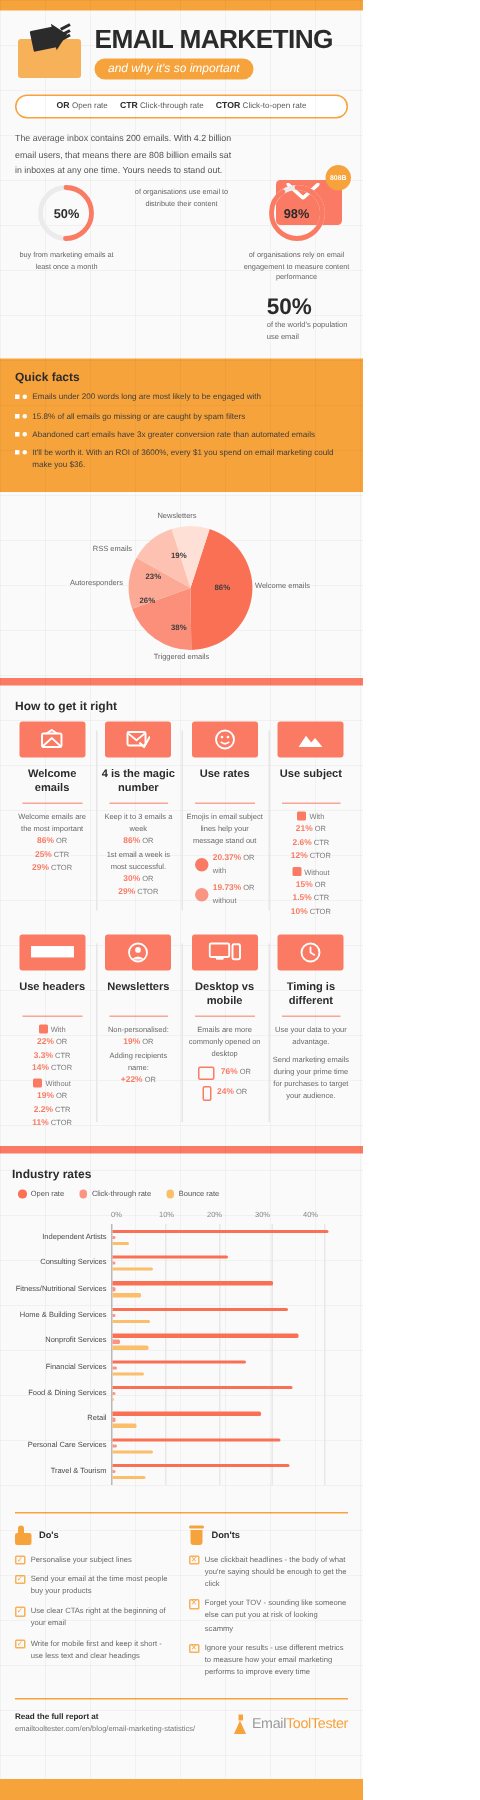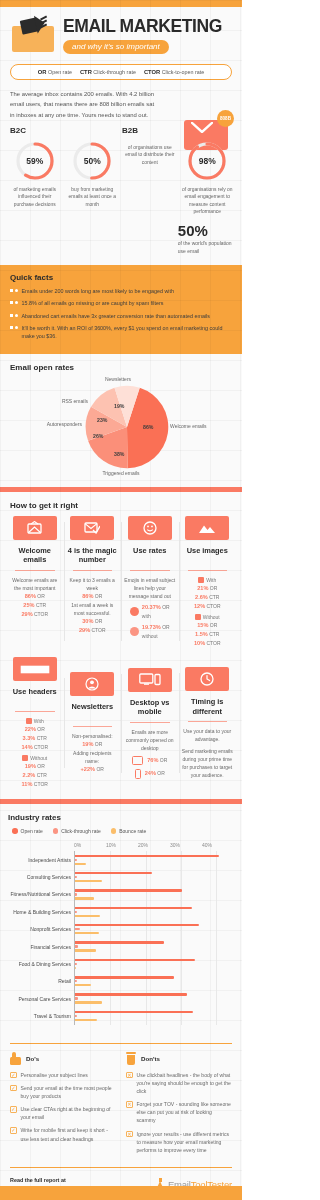--- a/index.html
+++ b/index.html
@@ -255,36 +255,22 @@
   <div class="env-badge-wrap">
     <div class="env-coral"></div>
     <div class="env-v">
       <svg width="22" height="11" viewBox="0 0 22 11">
           <path d="M0 0 L11 10 L22 0" fill="none" stroke="#ffffff" stroke-width="2.4"></path>
         </svg>
     </div>
     <div class="badge-808">808B</div>
   </div>
 
-  <div class="seg-labels">
-    <div class="b2c">B2C</div>
-    <div class="b2b">B2B</div>
-  </div>
 
   <div class="donut-row">
-    <div class="donut-cell">
-      <div class="donut">
-        <svg width="42" height="42" viewBox="0 0 42 42">
-          <circle cx="21" cy="21" r="17" fill="none" stroke="#ebebeb" stroke-width="3.2"></circle>
-          <circle cx="21" cy="21" r="17" fill="none" stroke="#fa7a63" stroke-width="3.2" stroke-dasharray="63.0 106.8" stroke-linecap="round"></circle>
-        </svg>
-        <div class="pct">59%</div>
-      </div>
-      <div class="donut-cap">of marketing emails influenced their purchase decisions</div>
-    </div>
     <div class="donut-cell">
       <div class="donut">
         <svg width="42" height="42" viewBox="0 0 42 42">
           <circle cx="21" cy="21" r="17" fill="none" stroke="#ebebeb" stroke-width="3.2"></circle>
           <circle cx="21" cy="21" r="17" fill="none" stroke="#fa7a63" stroke-width="3.2" stroke-dasharray="53.4 116.4" stroke-linecap="round"></circle>
         </svg>
         <div class="pct">50%</div>
       </div>
       <div class="donut-cap">buy from marketing emails at least once a month</div>
     </div>
@@ -374,21 +360,20 @@
     <div class="qf">
       <span class="bullet">
           <i class="sq"></i>
           <i></i>
         </span>
       <p>It'll be worth it. With an ROI of 3600%, every $1 you spend on email marketing could make you $36.</p>
     </div>
   </div>
 
   <div class="pie-sec">
-    <h2>Email open rates</h2>
     <div class="pie-wrap">
       <div class="pie">
         <svg width="86" height="86" viewBox="0 0 100 100" id="pie-svg">
             <path d="M50 50 L64.83281572999748 4.349287217832632 A48 48 0 0 1 50.62830058742454 97.99588772355233 Z" fill="#fa7055"></path>
             <path d="M50 50 L50.62830058742454 97.99588772355233 A48 48 0 0 1 4.753208427575444 66.02272924322102 Z" fill="#fb8f79"></path>
             <path d="M50 50 L4.753208427575444 66.02272924322102 A48 48 0 0 1 8.12019166050574 26.54618040814616 Z" fill="#fca995"></path>
             <path d="M50 50 L8.12019166050574 26.54618040814616 A48 48 0 0 1 35.466283047556416 4.253185121297747 Z" fill="#fdc2b1"></path>
             <path d="M50 50 L35.466283047556416 4.253185121297747 A48 48 0 0 1 64.83281572999746 4.349287217832625 Z" fill="#fee0d7"></path>
           </svg>
       </div>
@@ -478,36 +463,36 @@
         </div>
       </div>
 
       <div class="tip">
         <div class="tip-icon">
           <svg width="16" height="12" viewBox="0 0 16 12">
               <rect x="0.5" y="0.5" width="15" height="11" fill="#fff" opacity="0"></rect>
               <path d="M0 11 L5 3.5 L8.5 8 L11 5 L16 11 Z" fill="#fff"></path>
             </svg>
         </div>
-        <div class="tip-title">Use images</div>
+        <div class="tip-title">Use subject</div>
         <div class="tip-rule"></div>
         <div class="tip-body">
           <div><span class="chk"></span><span class="lbl">With</span></div>
           <div><span class="hl">21%</span> <span class="lbl">OR</span></div>
           <div><span class="hl">2.6%</span> <span class="lbl">CTR</span></div>
           <div><span class="hl">12%</span> <span class="lbl">CTOR</span></div>
           <div style="margin-top:2px;"><span class="chk x"></span><span class="lbl">Without</span></div>
           <div><span class="hl">15%</span> <span class="lbl">OR</span></div>
           <div><span class="hl">1.5%</span> <span class="lbl">CTR</span></div>
           <div><span class="hl">10%</span> <span class="lbl">CTOR</span></div>
         </div>
       </div>
     </div>
 
-    <div class="tip-row" style="margin-top:10px;align-items:center;">
+    <div class="tip-row" style="margin-top:10px;">
 
       <div class="tip">
         <div class="tip-icon">
           <svg width="30" height="9" viewBox="0 0 30 9">
               <rect x="0.7" y="0.7" width="28.6" height="7.6" fill="#fff"></rect>
             </svg>
         </div>
         <div class="tip-title">Use headers</div>
         <div class="tip-rule"></div>
         <div class="tip-body">

